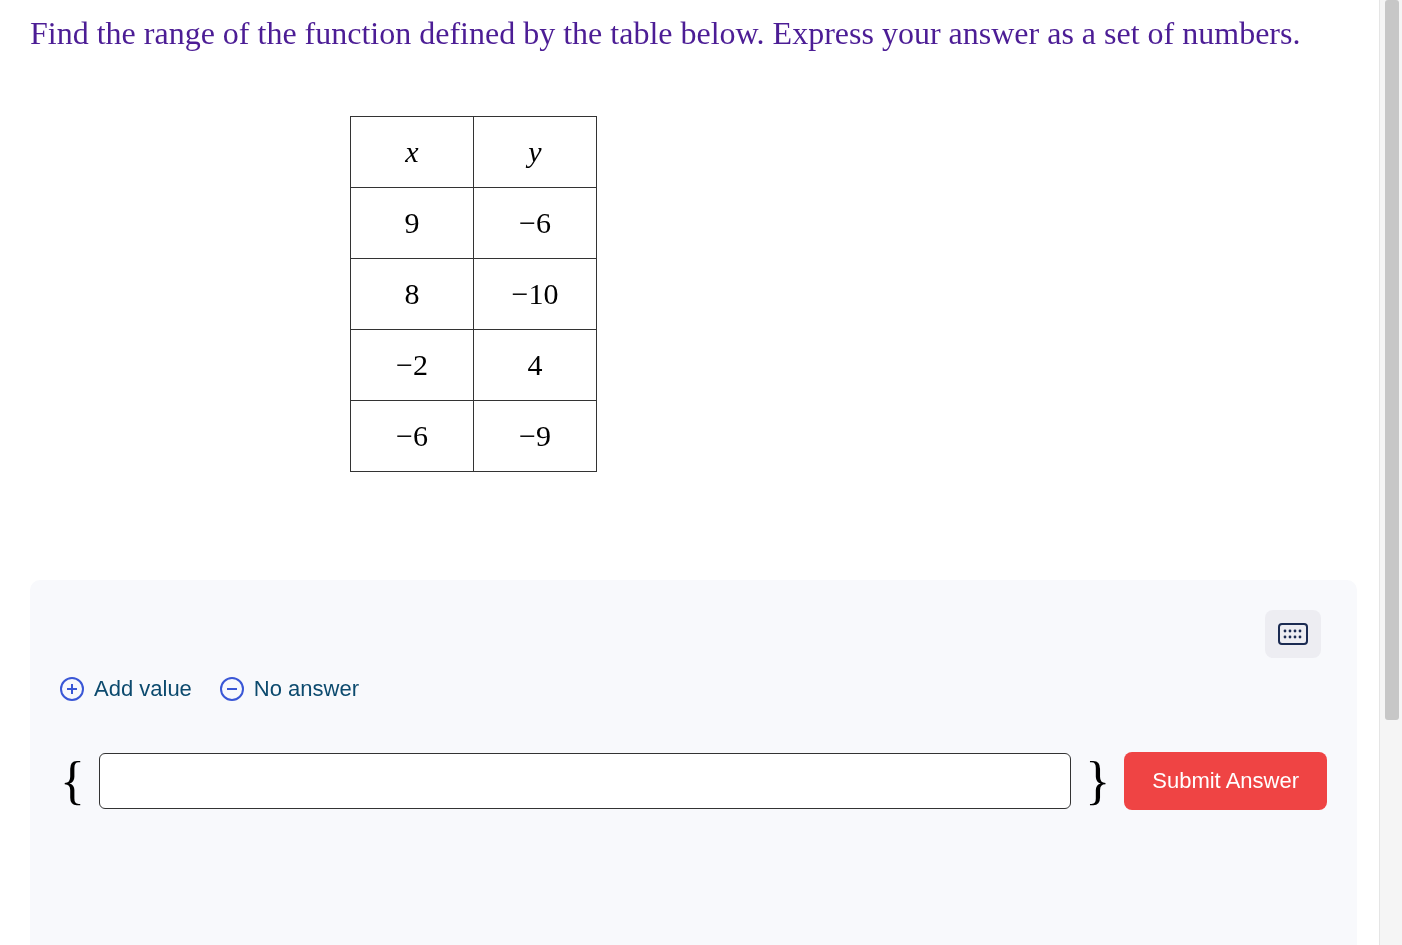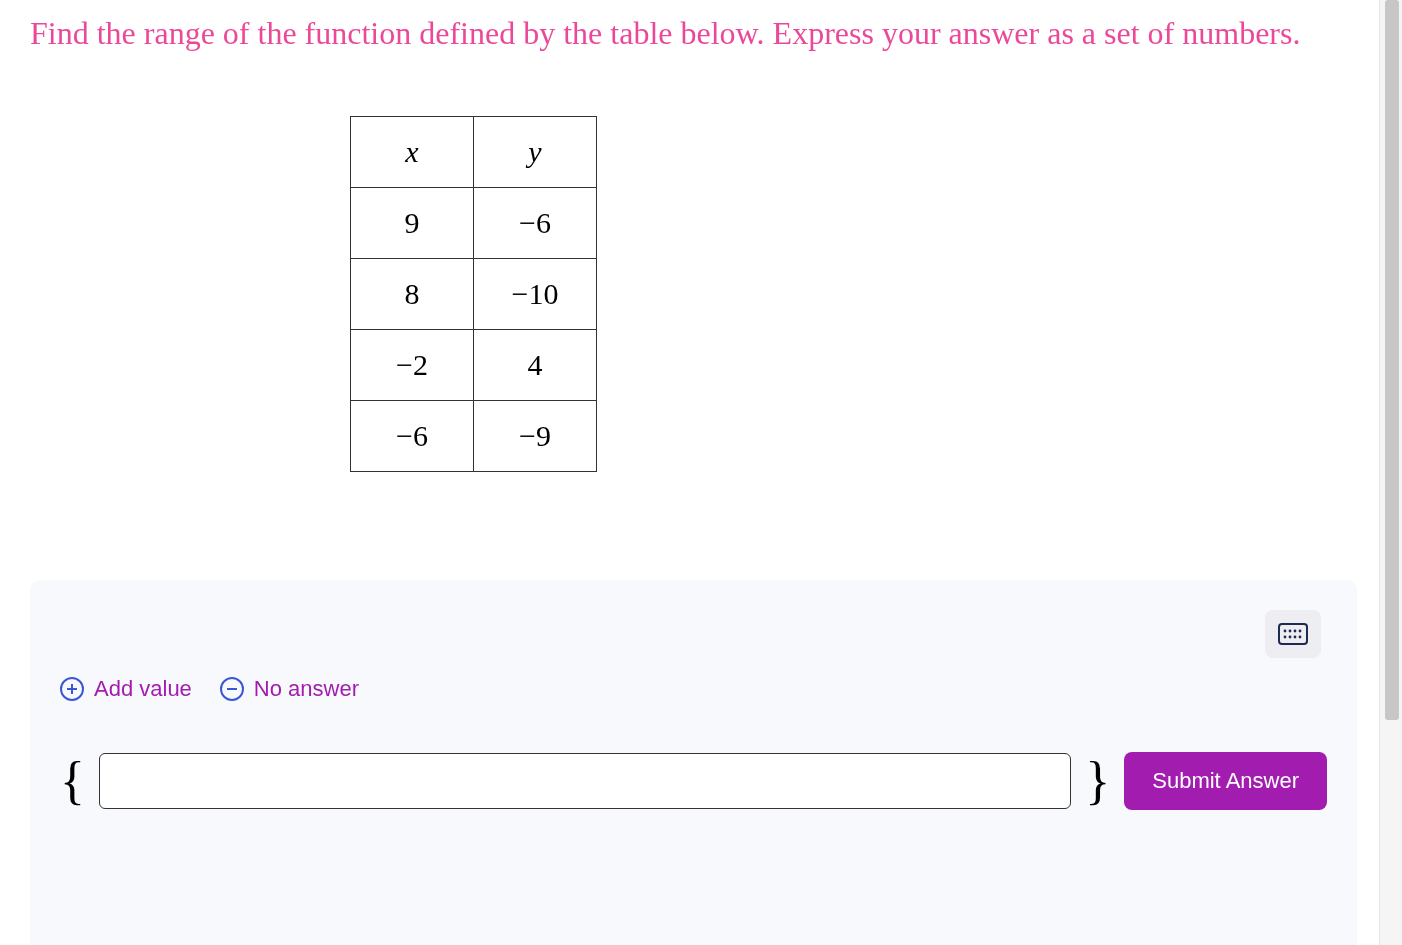--- a/index.html
+++ b/index.html
@@ -36,21 +36,21 @@
     border-radius: 3px;
   }
   .content {
     padding: 10px 30px 0 30px;
     width: 1360px;
     box-sizing: border-box;
   }
   .question {
     font-size: 32px;
     line-height: 1.45;
-    color: #ec4899;
+    color: #4c1d95;
     font-family: Georgia, 'Times New Roman', serif;
   }
   .table-wrap {
     display: flex;
     justify-content: flex-start;
     padding-left: 320px;
     margin-top: 60px;
   }
   table.func {
     border-collapse: collapse;
@@ -123,21 +123,21 @@
     margin-top: 56px;
     display: flex;
     align-items: center;
     gap: 28px;
     font-size: 22px;
   }
   .vc-btn {
     display: flex;
     align-items: center;
     gap: 10px;
-    color: #a21caf;
+    color: #0c4a6e;
     cursor: pointer;
   }
   .vc-icon {
     width: 24px;
     height: 24px;
     border: 2px solid #3a57d6;
     border-radius: 50%;
     display: flex;
     align-items: center;
     justify-content: center;
@@ -166,21 +166,21 @@
     flex: 1;
     height: 56px;
     border: 1.5px solid #333;
     border-radius: 6px;
     background: #fff;
     font-size: 24px;
     padding: 0 12px;
     box-sizing: border-box;
   }
   .submit-btn {
-    background: #a21caf;
+    background: #ef4444;
     color: #fff;
     border: none;
     border-radius: 8px;
     height: 58px;
     padding: 0 28px;
     font-size: 22px;
     cursor: pointer;
     font-family: -apple-system, BlinkMacSystemFont, 'Segoe UI', Arial, sans-serif;
   }
 </style>

